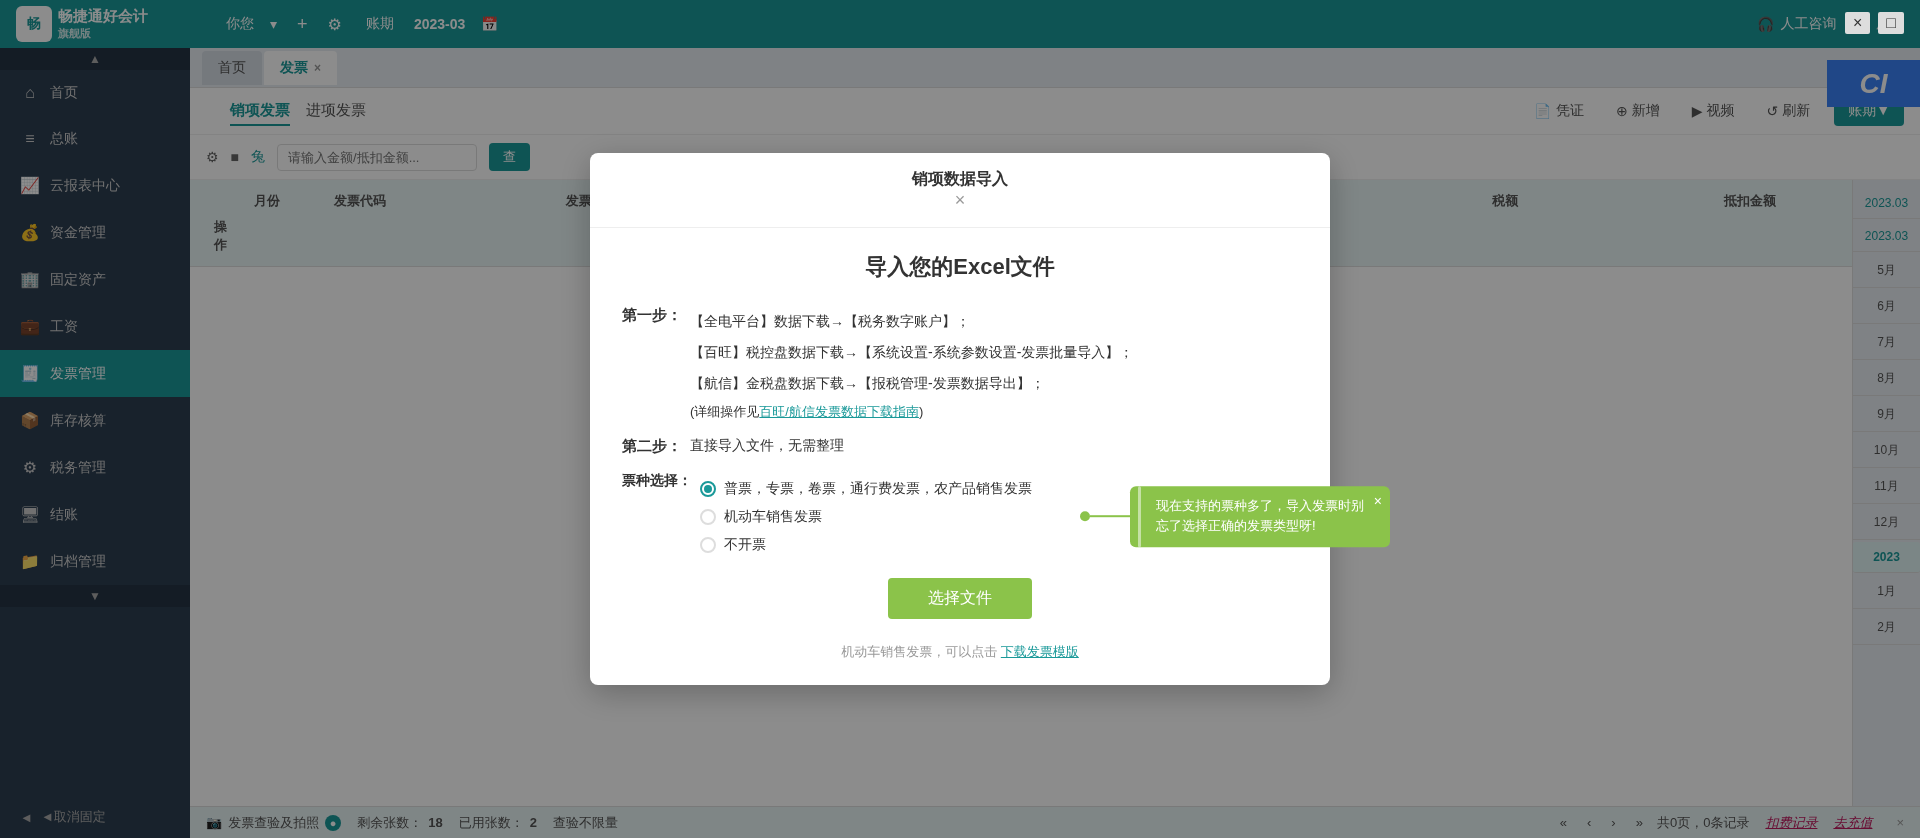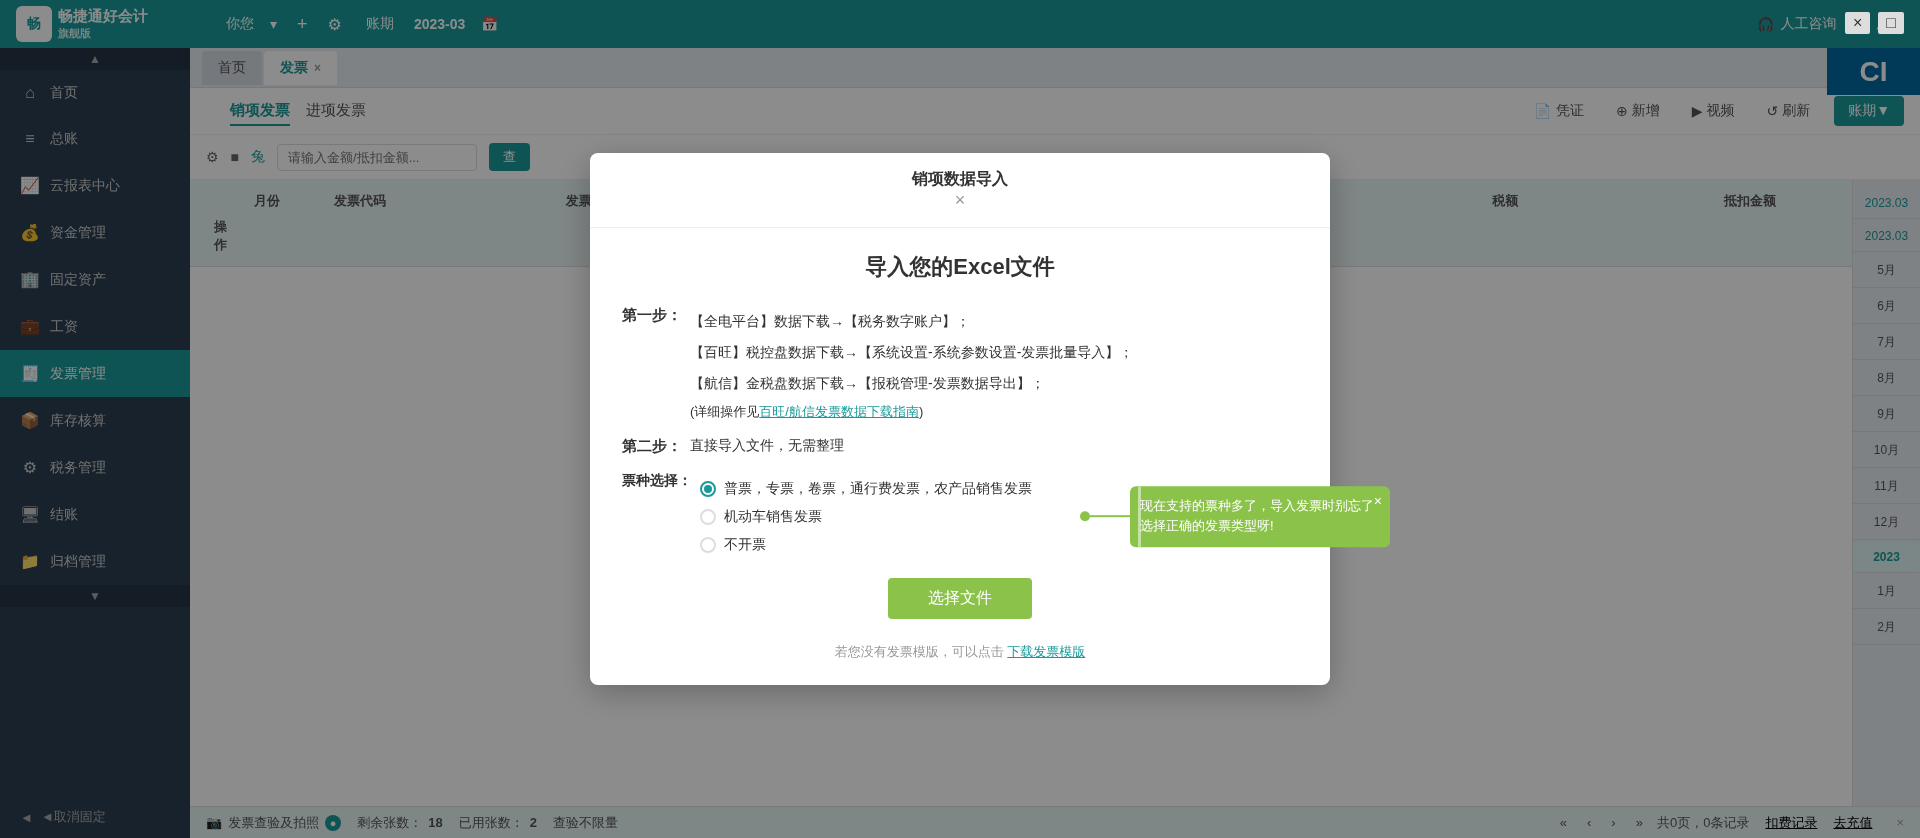--- a/index.html
+++ b/index.html
@@ -141,21 +141,21 @@
     .right-panel-item.highlight { color: #1a9999; background: #e0f5f5; border-radius: 3px; }
 
     
     .statusbar {
       background: #e8f4f4; padding: 6px 16px;
       display: flex; align-items: center; gap: 16px;
       font-size: 13px; color: #555; border-top: 1px solid #ddd;
     }
     .status-item { display: flex; align-items: center; gap: 6px; }
     .status-badge { background: #1a9999; color: white; border-radius: 50%; width: 16px; height: 16px; font-size: 11px; display: flex; align-items: center; justify-content: center; }
-    .status-link { color: #000000; cursor: pointer; text-decoration: underline; }
+    .status-link { color: #be185d; cursor: pointer; text-decoration: underline; font-style: italic; }
     .status-close { color: #999; cursor: pointer; margin-left: 8px; }
 
     
     .pagination {
       display: flex; align-items: center; gap: 8px;
       font-size: 13px; color: #555; margin-left: auto;
     }
     .page-btn { cursor: pointer; color: #555; padding: 2px 6px; }
 
     
@@ -208,24 +208,24 @@
     
     .win-controls {
       position: fixed; top: 0; right: 0;
       display: flex; align-items: center; gap: 8px;
       padding: 12px 16px; z-index: 200;
     }
     .win-btn { color: #333; cursor: pointer; font-size: 16px; background: #ddd; padding: 2px 8px; border-radius: 2px; }
 
     
     .ci-area {
-      position: fixed; right: 0; top: 48px;
+      position: fixed; right: 0; top: 60px;
       width: 93px; height: 47px;
-      background: #0369a1; display: flex; align-items: center; justify-content: center;
-      color: white; font-size: 28px; font-weight: bold; z-index: 5;
+      background: #3b82f6; display: flex; align-items: center; justify-content: center;
+      color: white; font-size: 28px; font-weight: bold; z-index: 5; font-style: italic;
     }
   </style>
 </head>
 <body>
 
 <div class="topbar">
   <div class="topbar-logo">
     <div class="logo-icon">
       <span>畅</span>
     </div>
@@ -483,36 +483,36 @@
             <span>普票，专票，卷票，通行费发票，农产品销售发票</span>
           </div>
 
           <div class="radio-option" style="position:relative;">
             <div class="radio-circle"></div>
             <span>机动车销售发票</span>
 
             <div style="position:absolute;left:380px;top:50%;transform:translateY(-50%);display:flex;align-items:center;">
               <div style="width:10px;height:10px;background:#8bc34a;border-radius:50%;flex-shrink:0;"></div>
               <div style="width:40px;height:2px;background:#8bc34a;flex-shrink:0;"></div>
-              <div style="background:#8bc34a;color:white;font-size:13px;padding:10px 4px;border-radius:6px;width:260px;line-height:1.6;position:relative;">
+              <div style="background:#8bc34a;color:white;font-size:13px;padding:10px 20px;border-radius:6px;width:260px;line-height:1.6;position:relative;">
                 <span style="display:block;width:3px;height:100%;background:rgba(255,255,255,0.5);position:absolute;left:8px;top:0;border-radius:2px;"></span>
                 <span style="padding-left:6px;display:block;">现在支持的票种多了，导入发票时别忘了选择正确的发票类型呀!</span>
                 <span style="position:absolute;top:4px;right:8px;color:white;cursor:pointer;font-size:14px;">×</span>
               </div>
             </div>
           </div>
 
           <div class="radio-option">
             <div class="radio-circle"></div>
             <span>不开票</span>
           </div>
         </div>
       </div>
 
       <button class="select-file-btn">选择文件</button>
 
       <div class="modal-footer-note">
-        <span>若您没有发票模版，可以点击</span>
+        <span>机动车销售发票，可以点击</span>
         <a>下载发票模版</a>
       </div>
     </div>
   </div>
 </div>
 
 </body></html>

